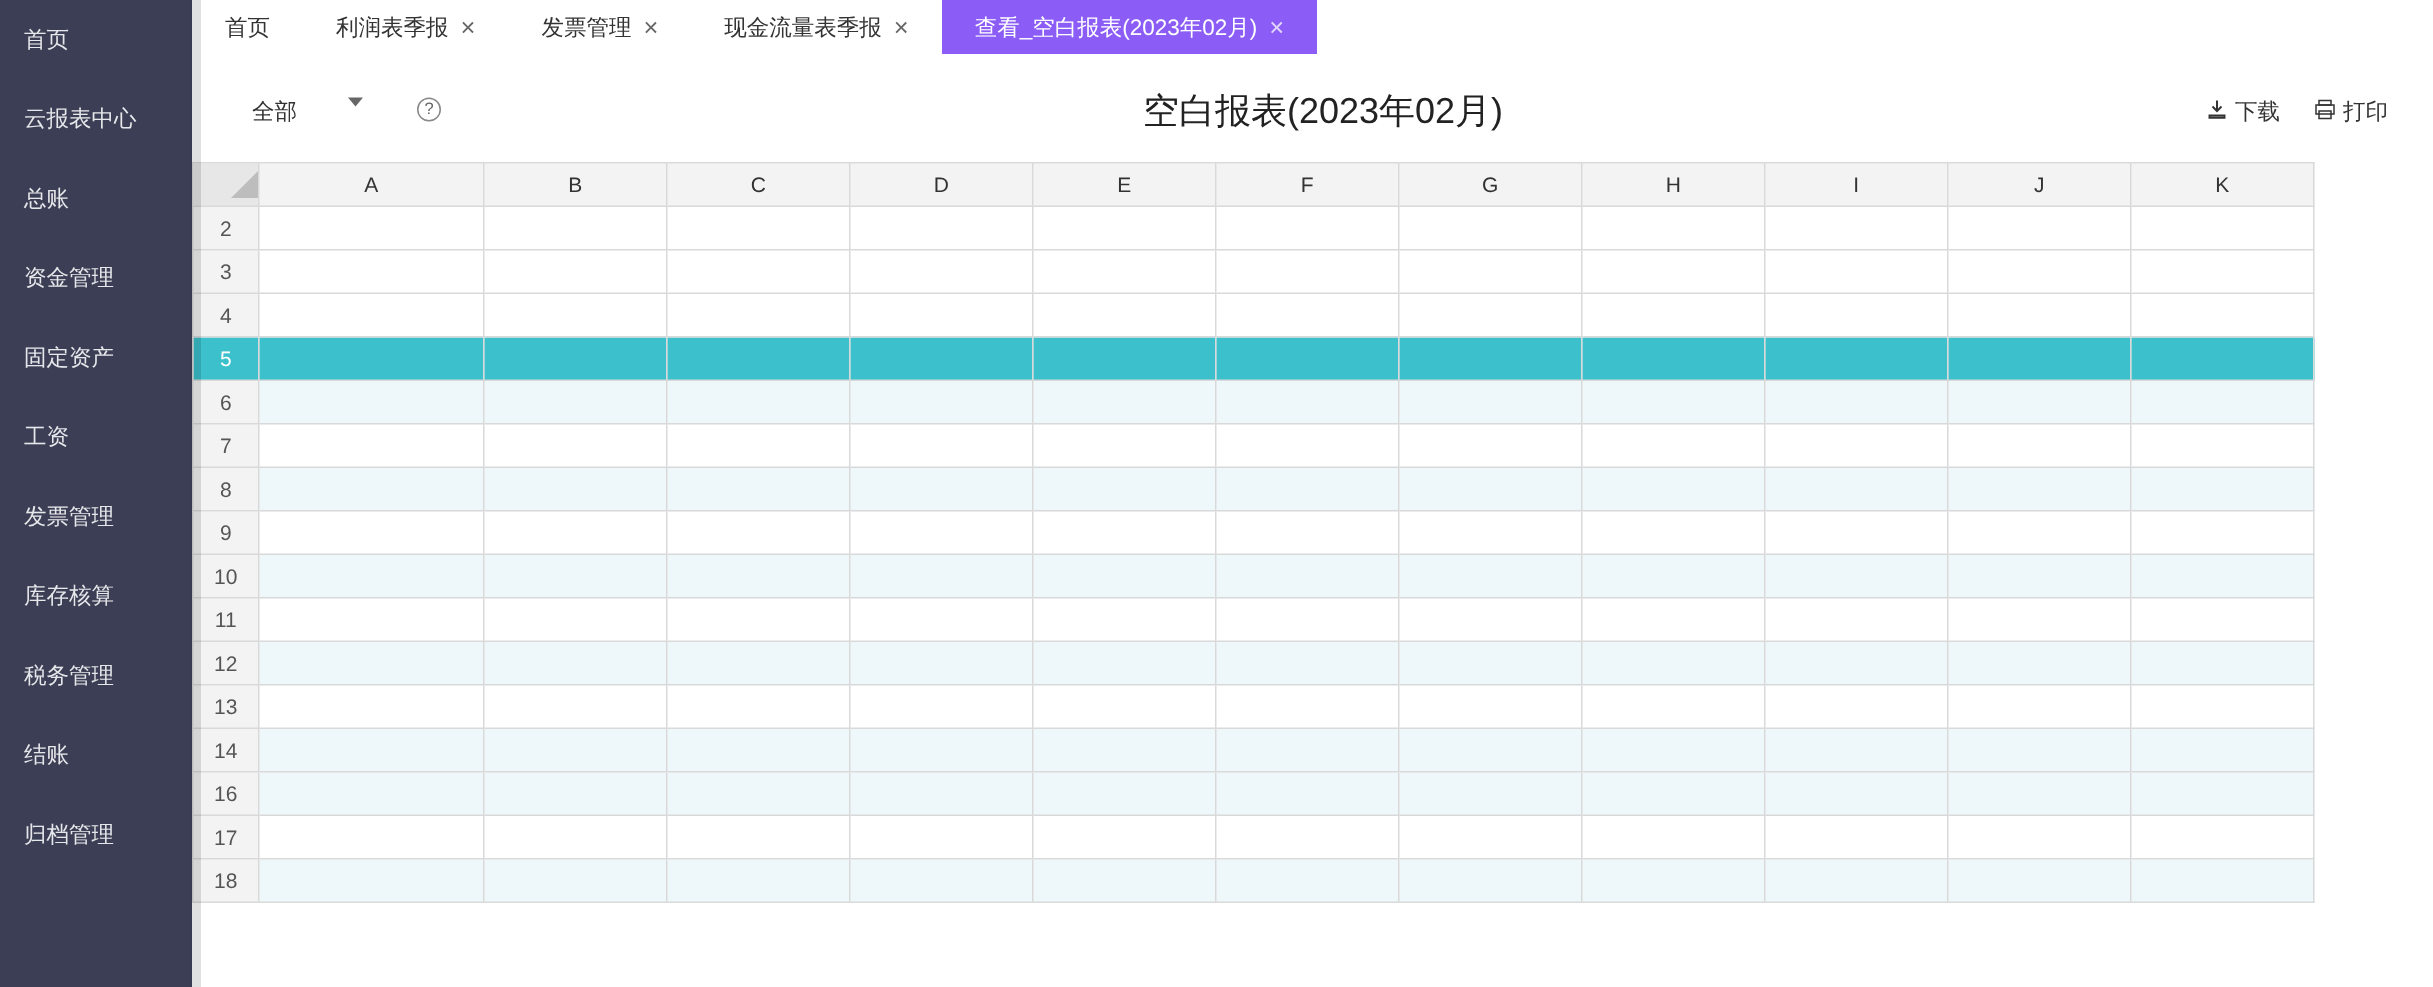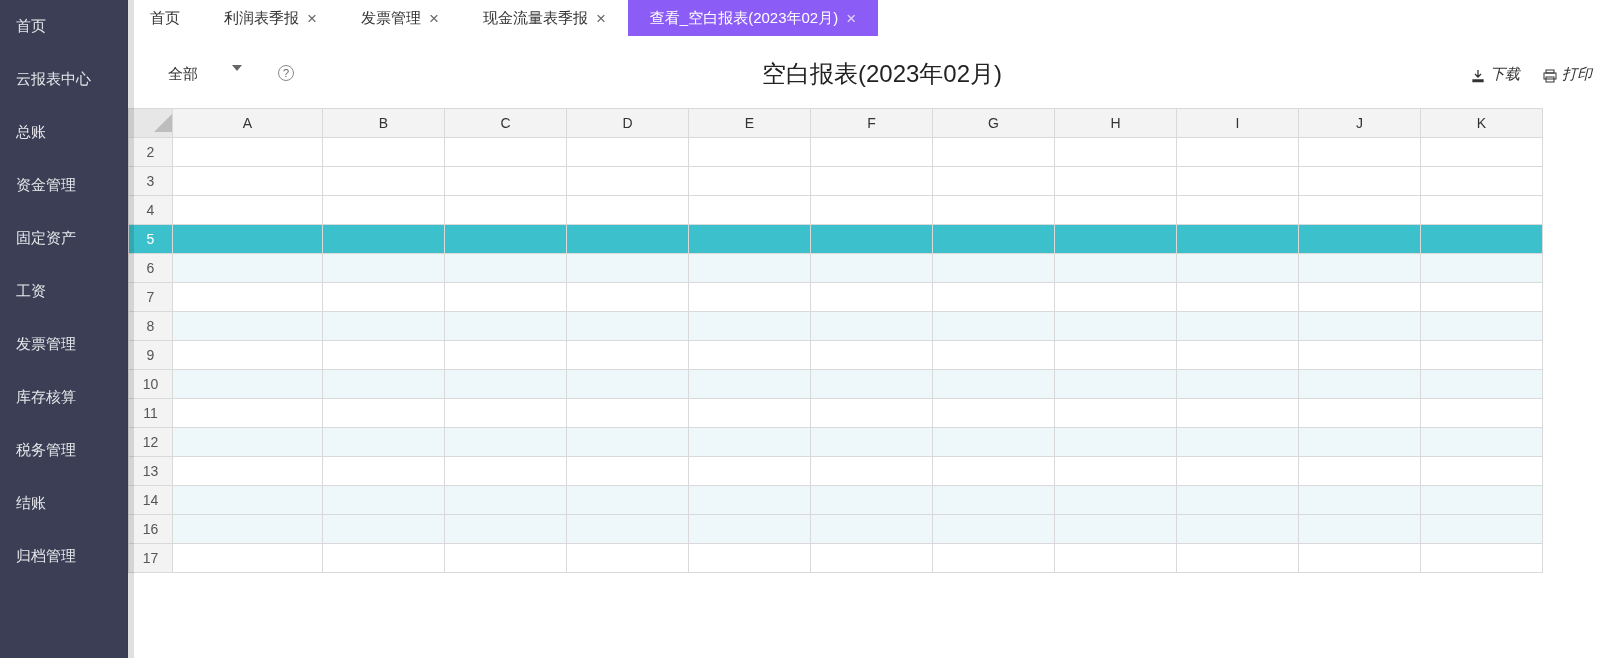--- a/index.html
+++ b/index.html
@@ -11,21 +11,21 @@
 .tabs { display: flex; align-items: stretch; height: 36px; background: #fff; flex-shrink:0; }
 .tab { display: flex; align-items: center; padding: 0 22px; font-size: 15px; color: #333; cursor: pointer; gap: 8px; white-space: nowrap; }
 .tab.active { background: #8b5cf6; color: #fff; }
 .tab-close { font-size: 17px; line-height: 1; opacity: 0.75; }
 .toolbar { display: flex; align-items: center; padding: 22px 30px 18px 40px; flex-shrink:0; }
 .filter { display: flex; align-items: flex-start; gap: 28px; color: #333; font-size: 15px; cursor: pointer; }
 .chev { width: 0; height: 0; border-left: 5px solid transparent; border-right: 5px solid transparent; border-top: 6px solid #666; margin-left: 6px; }
 .help-icon { width: 16px; height: 16px; border: 1px solid #888; border-radius: 50%; display: flex; align-items: center; justify-content: center; font-size: 11px; color: #666; margin-left: 8px; }
 .title { flex: 1; text-align: center; font-size: 24px; color: #222; font-weight: 400; }
 .actions { display: flex; align-items: center; gap: 22px; color: #333; font-size: 15px; }
-.act { display: flex; align-items: flex-end; gap: 4px; cursor: pointer; font-style: italic; }
+.act { display: flex; align-items: flex-start; gap: 4px; cursor: pointer; }
 .grid { flex: 1; overflow: auto; }
 .grid table { border-collapse: collapse; table-layout: fixed; }
 .grid th, .grid td { border: 1px solid #d9d9d9; height: 29px; font-weight: 400; font-size: 14px; color: #333; text-align: center; background: #fff; }
 .grid thead th { background: #f3f3f3; }
 .grid thead th.corner { background: #e7e7e7; }
 .grid .rowhead { width: 44px; background: #f3f3f3; color: #555; }
 .grid .rowhead.sel { background: #3bc0cc; color: #fff; }
 .row-sel td { background: #3bc0cc; }
 .row-alt td { background: #eef8fa; }
 .corner-tri { width:0;height:0;border-right:18px solid #bdbdbd;border-top:18px solid transparent; margin-left:auto; margin-top:auto; }
@@ -321,16 +321,30 @@
             <td></td>
             <td></td>
             <td></td>
             <td></td>
             <td></td>
             <td></td>
             <td></td>
             <td></td>
             <td></td>
           </tr>
+          <tr class="row-alt">
+            <th class="rowhead">18</th>
+            <td></td>
+            <td></td>
+            <td></td>
+            <td></td>
+            <td></td>
+            <td></td>
+            <td></td>
+            <td></td>
+            <td></td>
+            <td></td>
+            <td></td>
+          </tr>
         </tbody>
     </table>
   </div>
 </div>
 
 </body></html>

